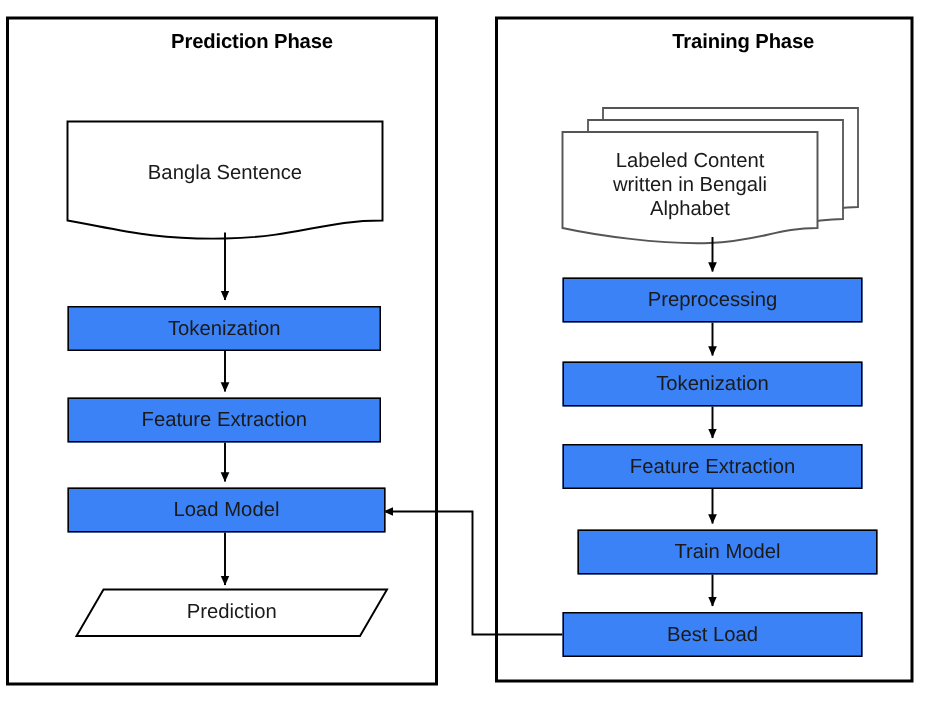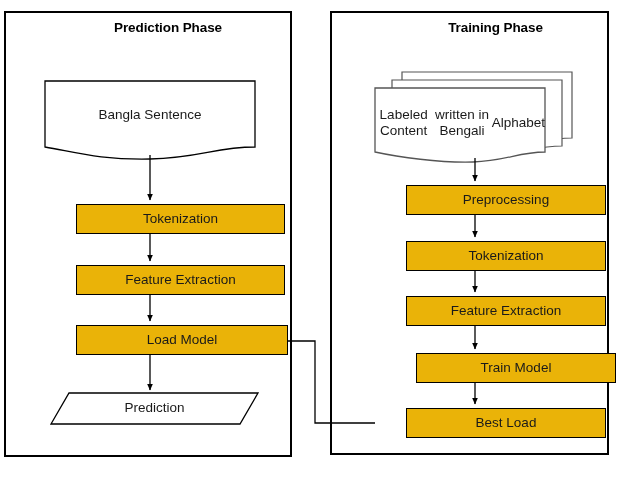--- a/index.html
+++ b/index.html
@@ -49,22 +49,21 @@
   .node {
     position: absolute;
     box-sizing: border-box;
     display: flex;
     align-items: center;
     justify-content: center;
     color: #1a1a1a;
     font-size: 13.5px;
     line-height: 1.18;
     text-align: center;
-    background: #eab308;
-    margin-left: 31px;
+    background: #3b82f6;
   }
   .proc {
     border: 1.4px solid #000000;
   }
   .node-label {
     display: block;
     padding: 0 4px;
   }
 
   
@@ -156,21 +155,21 @@
   </div>
 
   <div class="node proc" style="left:45px; top:325px; width:212px; height:30px;">
     <span class="node-label">Load Model</span>
   </div>
 
   <div class="shape-label" style="left:51px; top:393px; width:207px; height:31px;">
     <span>Prediction</span>
   </div>
 
-  <div class="shape-label" style="left:375px; top:90px; width:170px; height:66px; flex-direction:row;">
+  <div class="shape-label" style="left:375px; top:90px; width:170px; height:66px; flex-direction:column;">
     <span>Labeled Content</span>
     <span>written in Bengali</span>
     <span>Alphabet</span>
   </div>
 
   <div class="node proc" style="left:375px; top:185px; width:200px; height:30px;">
     <span class="node-label">Preprocessing</span>
   </div>
 
   <div class="node proc" style="left:375px; top:241px; width:200px; height:30px;">

